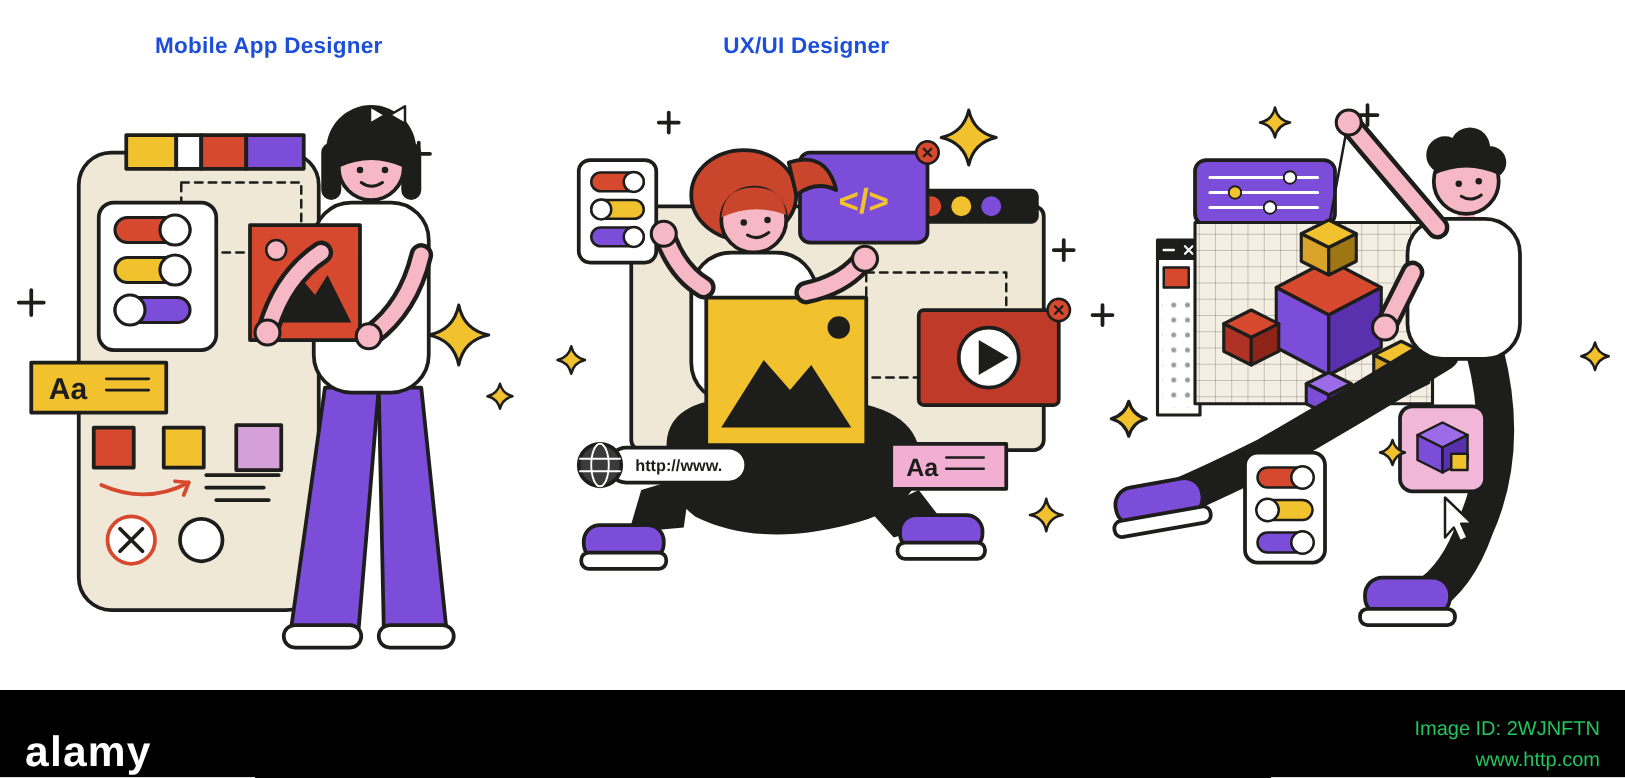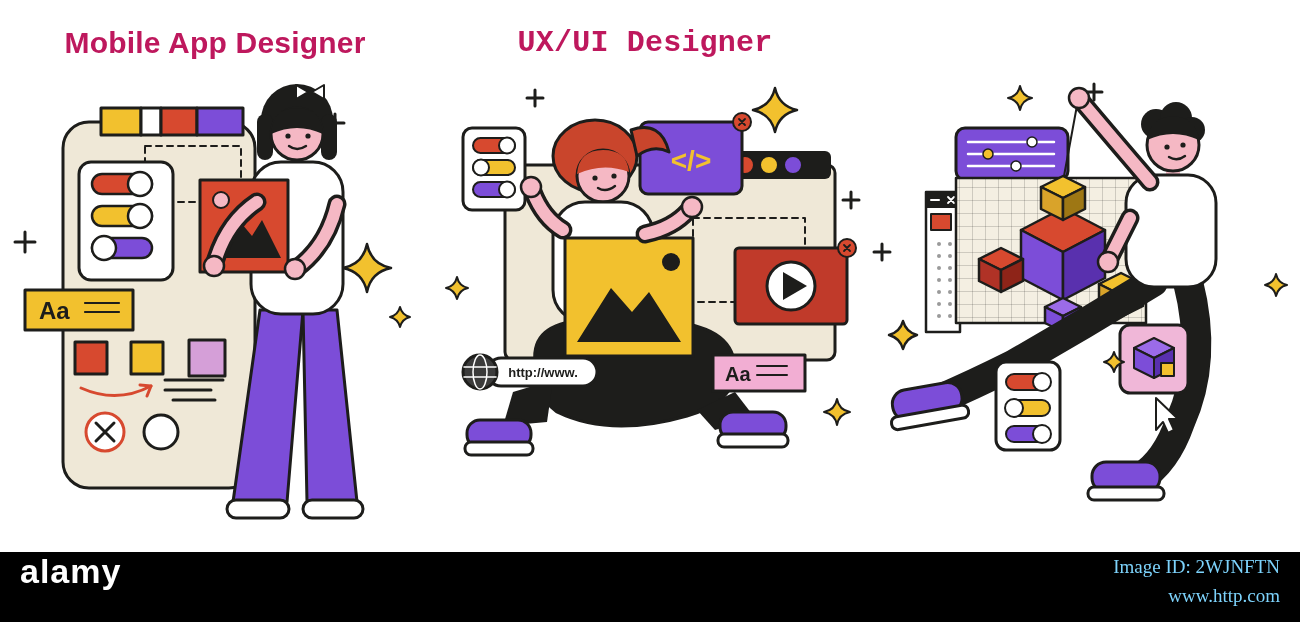--- a/index.html
+++ b/index.html
@@ -1,33 +1,33 @@
 <!DOCTYPE html>
 <html><head>
 <meta charset="utf-8">
 <style>
   * { margin:0; padding:0; box-sizing:border-box; }
   html,body { background:#fff; }
   body { font-family:"Liberation Sans", sans-serif; }
   .canvas { position:relative; width:1300px; height:622px; background:#ffffff; overflow:hidden; }
-  .panel-title { position:absolute; top:26px; text-align:center; font-size:30px; font-weight:800; color:#be185d; letter-spacing:.2px; }
+  .panel-title { position:absolute; top:26px; text-align:center; font-size:18px; font-weight:800; color:#1d4ed8; letter-spacing:.2px; }
   #title-1 { left:0; width:430px; }
-  #title-2 { left:430px; width:430px;font-family:Liberation Mono, monospace; }
+  #title-2 { left:430px; width:430px; }
   #title-3 { left:860px; width:430px; }
   .scene { position:absolute; top:70px; width:430px; height:480px; }
   #scene-1 { left:5px; } #scene-2 { left:435px; } #scene-3 { left:868px; }
   svg text { font-family:"Liberation Sans", sans-serif; }
   .t-aa   { font-size:24px; font-weight:700; fill:#1D1D1B; }
   .t-aa-sm{ font-size:20px; font-weight:700; fill:#1D1D1B; }
   .t-code { font-size:28px; font-weight:700; fill:#F2C12E; text-anchor:middle; }
   .t-url  { font-size:13px; font-weight:700; fill:#1D1D1B; text-anchor:middle; }
   .watermark { position:absolute; left:0; bottom:0; width:1300px; height:70px; background:#000;
-               display:flex; align-items:flex-start; justify-content:space-between; padding:0 20px; }
+               display:flex; align-items:flex-end; justify-content:space-between; padding:0 20px; }
   .alamy-logo { color:#fff; font-size:34px; font-weight:700; letter-spacing:1px; }
-  .watermark-meta { text-align:right; color:#7dd3fc; font-size:19px; line-height:1.55;font-family:Liberation Serif, serif; }
+  .watermark-meta { text-align:right; color:#22c55e; font-size:16px; line-height:1.55; }
 </style>
 </head>
 <body>
 
 <div class="canvas">
 
   <h2 class="panel-title" id="title-1">Mobile App Designer</h2>
   <h2 class="panel-title" id="title-2">UX/UI Designer</h2>
 
   <svg class="scene" id="scene-1" viewBox="0 0 430 480">

